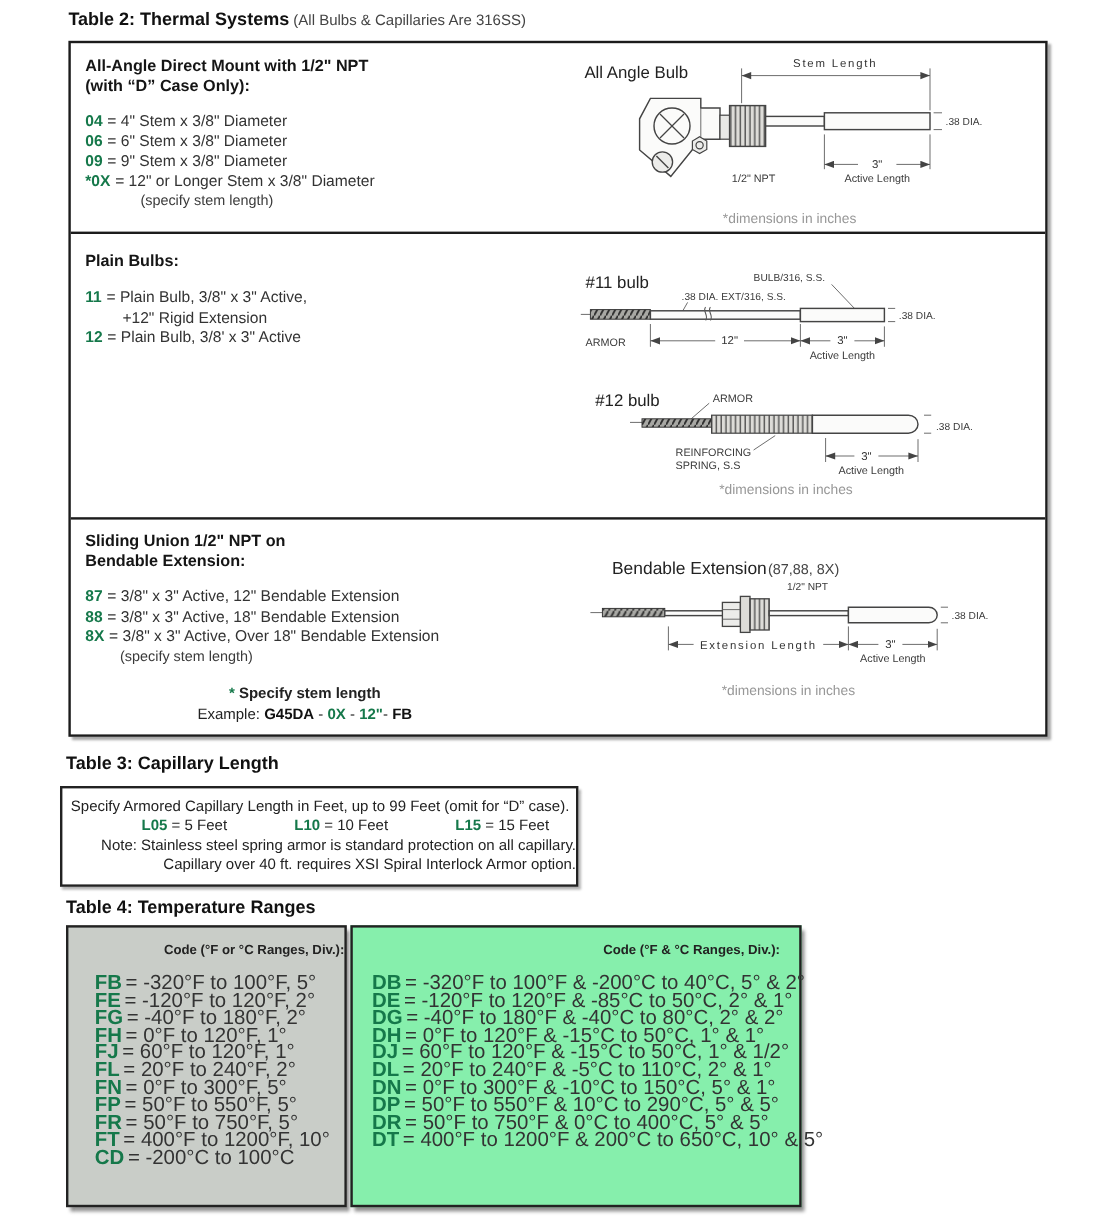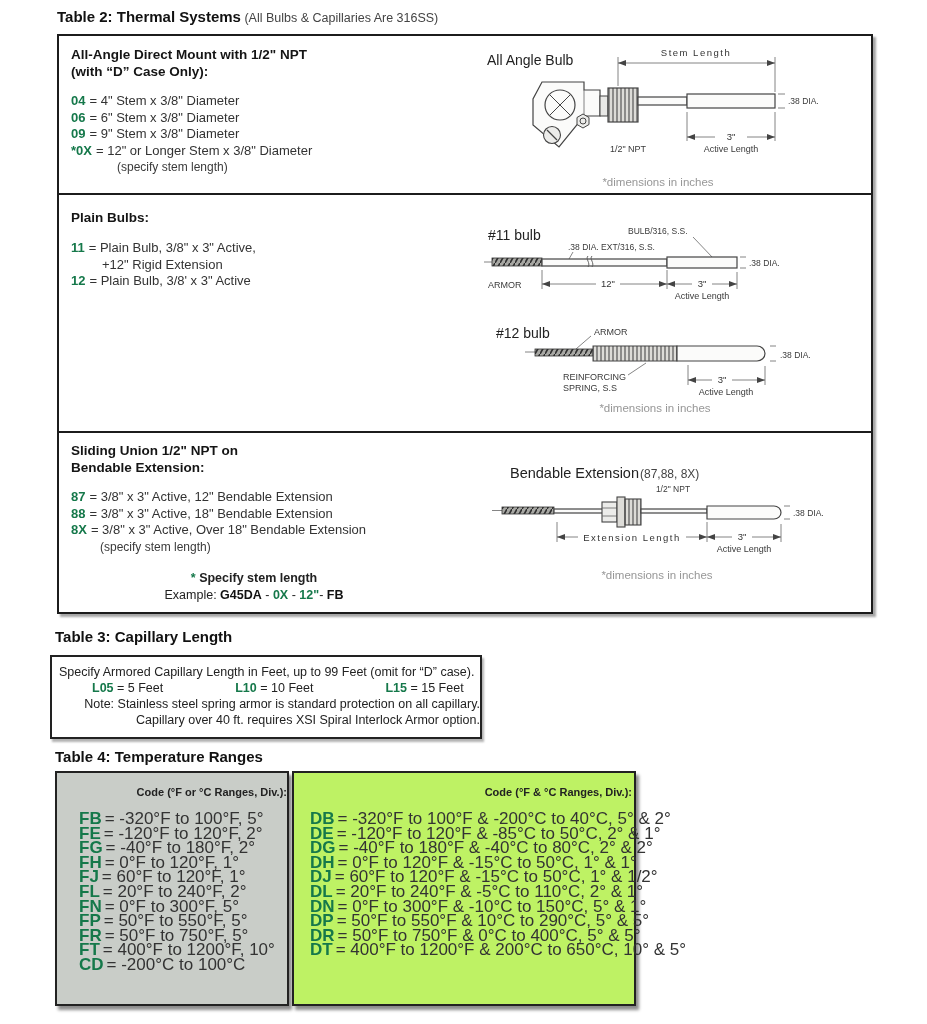--- a/index.html
+++ b/index.html
@@ -51,28 +51,28 @@
   .dimsp { font-size:9.5px; letter-spacing:1.5px; fill:#333; }
   .notetxt { font-size:11.5px; fill:#979797; }
   .thin { stroke:#666; stroke-width:0.8; fill:none; }
   .outline { stroke:#444; stroke-width:1.2; fill:#fbfbfa; }
 
   .t3-title { left:55px; top:628px; }
   .box3 { position:absolute; left:50px; top:655px; width:432px; height:84px;
           border:2px solid #222; box-shadow:2px 3px 2px rgba(0,0,0,0.3);
           font-size:12.5px; color:#222; padding-top:7px; background:#fff; }
   .b3-line1 { padding-left:7px; line-height:16px; white-space:nowrap; }
-  .b3-codes { display:flex; padding-left:40px; column-gap:72px; line-height:16px; }
+  .b3-codes { display:flex; padding-left:40px; column-gap:56px; line-height:16px;margin-left:26px; }
   .b3-note { text-align:right; line-height:16px; }
 
   .t4-title { left:55px; top:748px; }
   .box4wrap { position:absolute; left:55px; top:771px; display:flex; gap:3px; }
   .panel { border:2px solid #222; box-shadow:3px 4px 3px rgba(0,0,0,0.45); height:235px; }
   .panel-left  { width:234px; background:#c9cdc8; padding:13px 0 0 22px; }
-  .panel-right { width:344px; background:#bef264; padding:13px 2px 0 16px; }
+  .panel-right { width:376px; background:#86efac; padding:13px 16px 0 16px; }
   .col-header { font-size:11px; font-weight:bold; color:#222; white-space:nowrap;text-align:right; }
   .rows { margin-top:14px; }
   .trow { font-size:17px; line-height:14.6px; color:var(--body); white-space:nowrap; }
   .trow .code { margin-right:3px; }
 </style>
 </head>
 <body>
 
 <div class="page">
 

